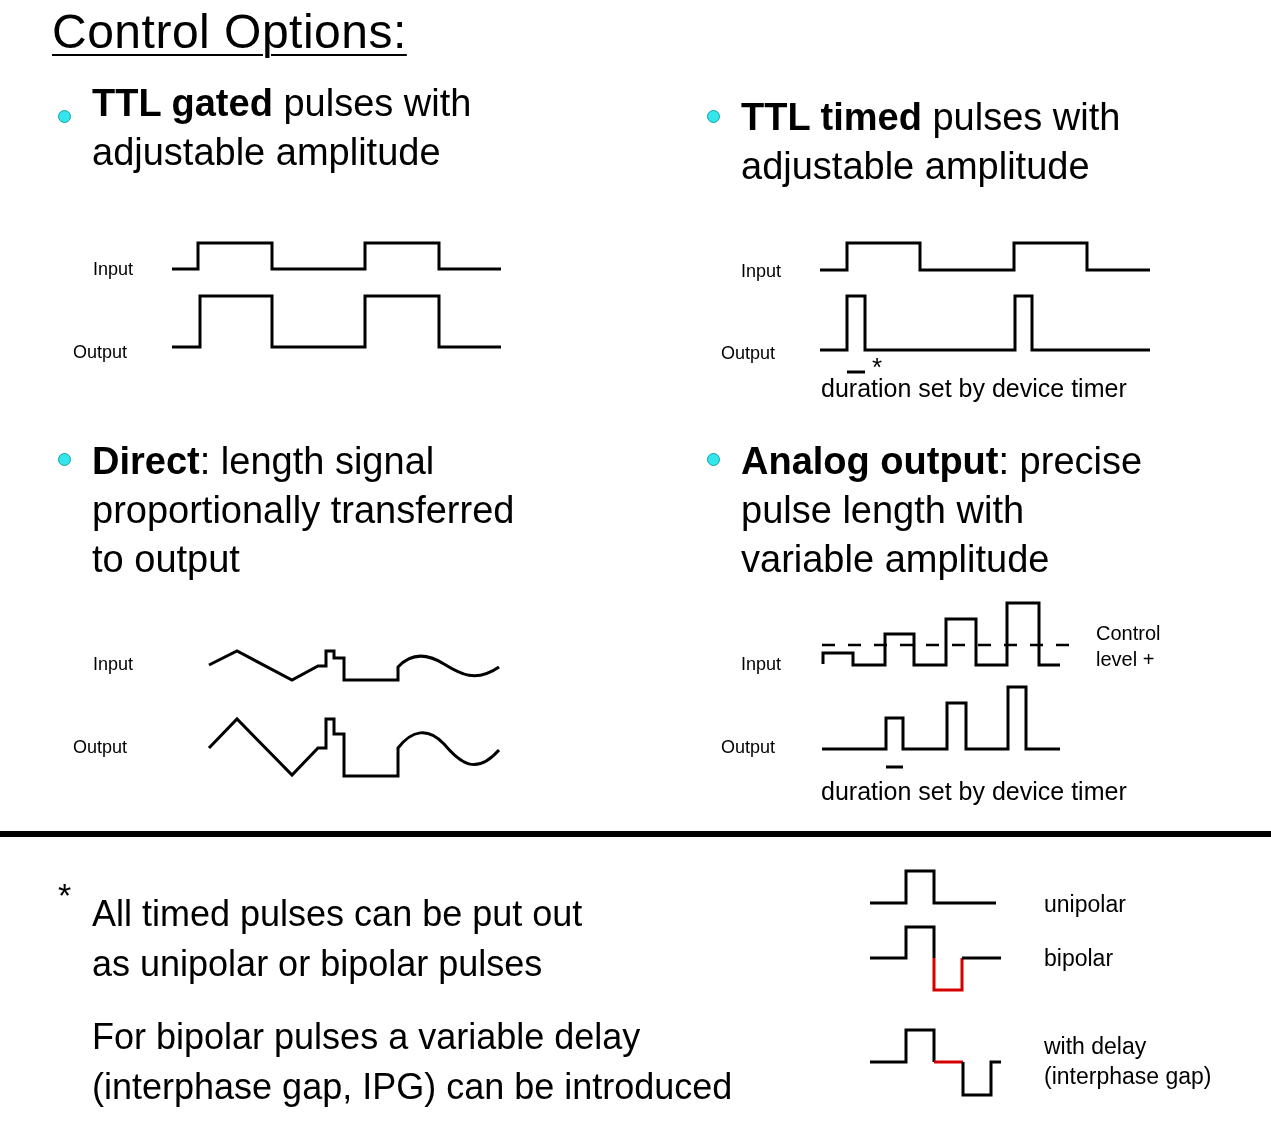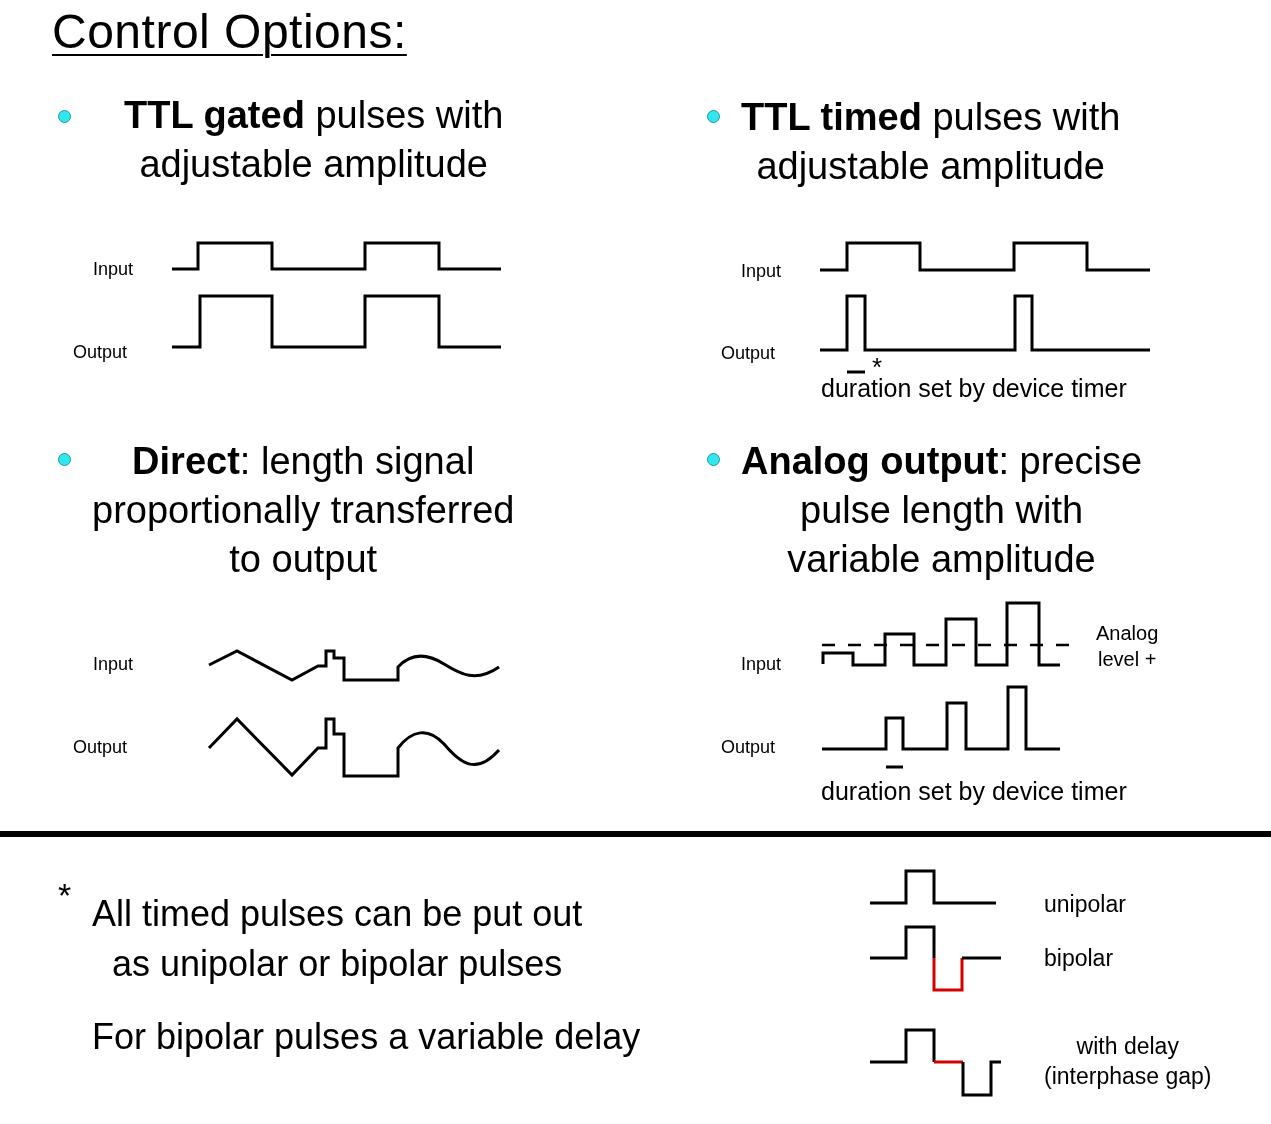--- a/index.html
+++ b/index.html
@@ -1,35 +1,35 @@
 <!DOCTYPE html>
 <html><head>
 <meta charset="utf-8">
 <style>
   html,body{margin:0;padding:0;background:#fff;}
   body{width:1271px;height:1124px;position:relative;overflow:hidden;font-family:"Liberation Sans",sans-serif;color:#000;}
-  .abs{position:absolute;text-align:center;}
+  .abs{position:absolute;}
   .title{left:52px;top:2px;font-size:48px;line-height:60px;text-decoration:underline;text-decoration-thickness:2px;text-underline-offset:6px;letter-spacing:0.5px;}
   .bullet{width:11px;height:11px;border-radius:50%;background:#33e6ee;border:1px solid #1a9ea6;}
   .btext{font-size:38px;line-height:49px;white-space:nowrap;}
   .btext b{font-weight:bold;}
   .lbl{font-size:18px;line-height:30px;white-space:nowrap;}
   .small{font-size:20px;line-height:26px;white-space:nowrap;}
   .cap{font-size:25px;line-height:30px;white-space:nowrap;}
   svg{position:absolute;overflow:visible;}
   .divider{left:0;top:831px;width:1271px;height:6px;background:#000;}
   .foot{font-size:36px;line-height:50px;white-space:nowrap;}
 </style>
 </head>
 <body>
 
 <div class="abs title">Control Options:</div>
 
 <div class="abs bullet" style="left:58px;top:110px;"></div>
-<div class="abs btext" style="left:92px;top:91px;margin-left:32px;">
+<div class="abs btext" style="left:92px;top:79px;">
   <div><b>TTL gated</b><span> pulses with</span></div>
   <div>adjustable amplitude</div>
 </div>
 <div class="abs lbl" style="left:93px;top:254px;">Input</div>
 <div class="abs lbl" style="left:73px;top:337px;">Output</div>
 <svg style="left:0;top:0;" width="1271" height="1124">
   <polyline fill="none" stroke="#000" stroke-width="3" points="172,269 198,269 198,243 272,243 272,269 365,269 365,243 439,243 439,269 501,269"></polyline>
   <polyline fill="none" stroke="#000" stroke-width="3" points="172,347 200,347 200,296 272,296 272,347 365,347 365,296 439,296 439,347 501,347"></polyline>
 </svg>
 
@@ -69,34 +69,35 @@
 </div>
 <div class="abs lbl" style="left:741px;top:649px;">Input</div>
 <div class="abs lbl" style="left:721px;top:732px;">Output</div>
 <svg style="left:0;top:0;" width="1271" height="1124">
   <line x1="822" y1="645" x2="1080" y2="645" stroke="#000" stroke-width="2.5" stroke-dasharray="13,13"></line>
   <polyline fill="none" stroke="#000" stroke-width="3" points="823,664 823,653 853,653 853,665 885,665 885,634 914,634 914,665 946,665 946,619 976,619 976,665 1007,665 1007,603 1039,603 1039,665 1060,665"></polyline>
   <polyline fill="none" stroke="#000" stroke-width="3" points="822,749 886,749 886,718 903,718 903,749 947,749 947,703 966,703 966,749 1008,749 1008,687 1026,687 1026,749 1060,749"></polyline>
   <line x1="886" y1="767" x2="903" y2="767" stroke="#000" stroke-width="3"></line>
 </svg>
 <div class="abs small" style="left:1096px;top:620px;">
-  <div>Analog</div>
+  <div>Control</div>
   <div>level +</div>
 </div>
 <div class="abs cap" style="left:821px;top:776px;"><span>duration</span><span> set by device timer</span></div>
 
 <div class="abs divider"></div>
 
 <div class="abs" style="left:58px;top:876px;font-size:34px;">*</div>
 <div class="abs foot" style="left:92px;top:889px;">
   <div>All timed pulses can be put out</div>
   <div>as unipolar or bipolar pulses</div>
 </div>
 <div class="abs foot" style="left:92px;top:1012px;">
   <div>For bipolar pulses a variable delay</div>
+  <div>(interphase gap, IPG) can be introduced</div>
 </div>
 
 <svg style="left:0;top:0;" width="1271" height="1124">
 
   <polyline fill="none" stroke="#000" stroke-width="3" points="870,903 906,903 906,871 934,871 934,903 996,903"></polyline>
 
   <polyline fill="none" stroke="#000" stroke-width="3" points="870,958 906,958 906,927 934,927 934,958"></polyline>
   <polyline fill="none" stroke="#d40000" stroke-width="3" points="934,958 934,990 962,990 962,958"></polyline>
   <line x1="962" y1="958" x2="1001" y2="958" stroke="#000" stroke-width="3"></line>
 

